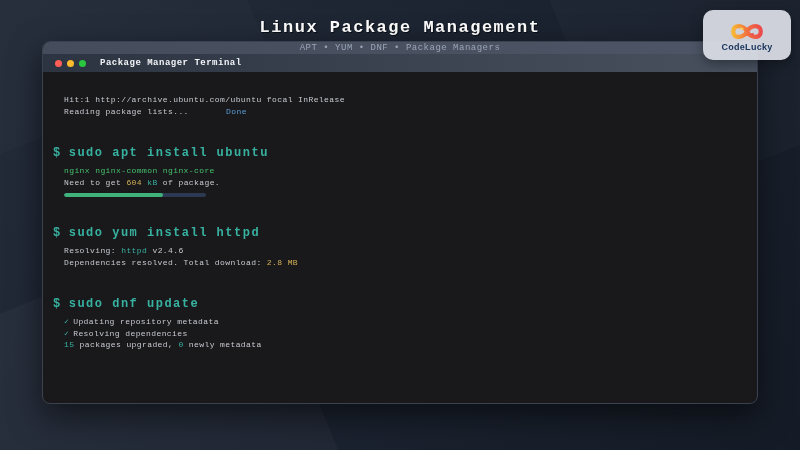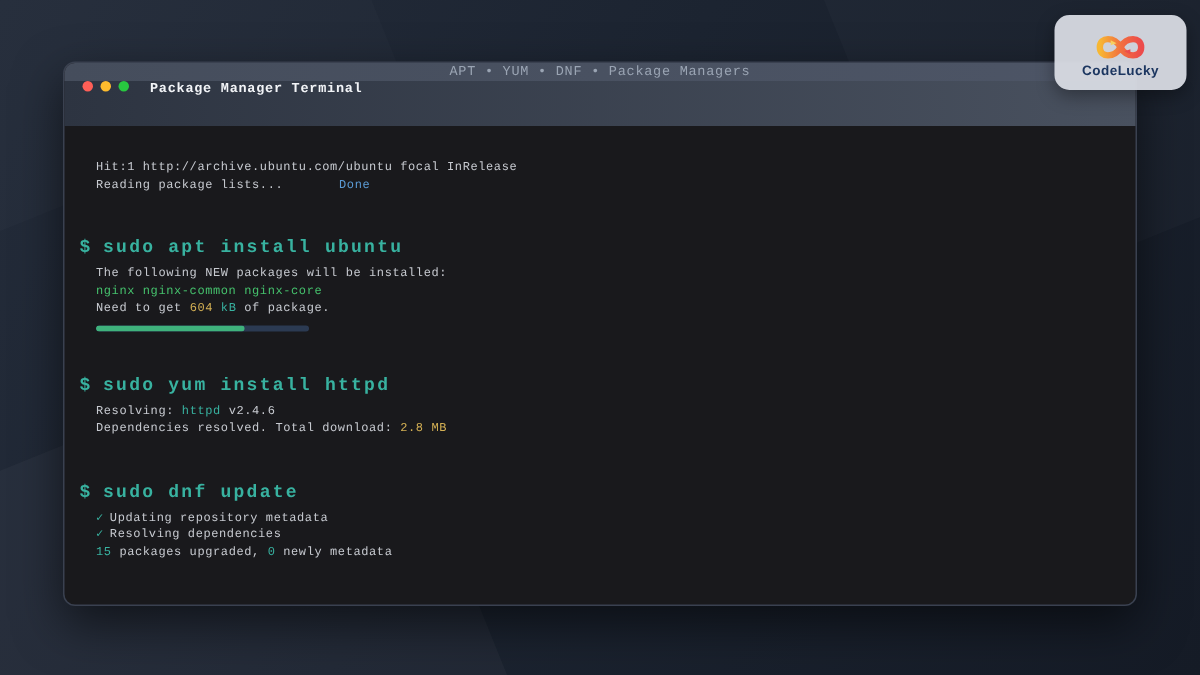--- a/index.html
+++ b/index.html
@@ -16,22 +16,22 @@
     color:#ffffff;font-size:17px;font-weight:bold;letter-spacing:1.5px;
     text-shadow:1px 1px 0 rgba(0,0,0,0.6);}
 
   
   .terminal{position:absolute;left:42px;top:41px;width:716px;height:363px;
     background:#19191c;border-radius:8px;border:1px solid #3a4150;box-sizing:border-box;
     box-shadow:0 12px 32px rgba(0,0,0,0.55);}
   .subtitle-band{height:12px;background:linear-gradient(90deg,#454d5c,#4d5566);
     border-radius:7px 7px 0 0;display:flex;align-items:center;justify-content:center;text-align:center;}
   .subtitle-band span{color:#9aa4b3;font-size:9px;letter-spacing:0.5px;line-height:12px;}
-  .titlebar{height:30px;background:linear-gradient(90deg,#2d3441,#49515f);
-    display:flex;align-items:flex-start;padding-left:12px;}
+  .titlebar{height:18px;background:linear-gradient(90deg,#2d3441,#49515f);
+    display:flex;align-items:center;padding-left:12px;}
   .dot{width:7px;height:7px;border-radius:50%;margin-right:5px;display:inline-block;}
   .term-title{color:#f2f4f7;font-size:9px;font-weight:bold;letter-spacing:0.5px;margin-left:9px;}
 
   .term-body{padding:22px 12px 0 10px;}
   .block{margin-bottom:29px;}
   .cmd{color:#38b2a0;font-size:12px;font-weight:bold;letter-spacing:1.5px;
        height:16px;line-height:14px;margin-bottom:3px;}
   .cmd .prompt{margin-right:7px;}
   .out{color:#c7cad0;font-size:8px;letter-spacing:0.4px;line-height:11.5px;
        padding-left:11px;white-space:pre;}
@@ -55,20 +55,21 @@
     font-family:"Liberation Sans",sans-serif;}
 </style>
 </head>
 <body>
 
 <div class="stage">
   <div class="bg-shape bg-shape-1"></div>
   <div class="bg-shape bg-shape-2"></div>
   <div class="bg-shape bg-shape-3"></div>
 
+  <div class="page-title">Linux Package Management</div>
 
   <div class="terminal">
     <div class="subtitle-band">
       <span>APT • YUM • DNF • Package Managers</span>
     </div>
     <div class="titlebar">
       <span class="dot" style="background-color: rgb(255, 95, 87);"></span>
       <span class="dot" style="background-color: rgb(254, 188, 46);"></span>
       <span class="dot" style="background-color: rgb(40, 200, 64);"></span>
       <span class="term-title">Package Manager Terminal</span>
@@ -76,21 +77,20 @@
 
     <div class="term-body">
 
       <div class="block">
         <div class="out">Hit:1 http://archive.ubuntu.com/ubuntu focal InRelease</div>
         <div class="out"><span>Reading package lists... </span><span class="c-blue">Done</span></div>
       </div>
 
       <div class="block">
         <div class="cmd"><span class="prompt">$</span><span>sudo apt install ubuntu</span></div>
-        <div class="out">The following NEW packages will be installed:</div>
         <div class="out c-green">nginx nginx-common nginx-core</div>
         <div class="out"><span>Need to get </span><span class="c-yellow">604</span><span class="c-teal"> kB</span><span> of package.</span></div>
         <div class="progress-track">
           <div class="progress-fill" style="width: 70%;"></div>
         </div>
       </div>
 
       <div class="block">
         <div class="cmd"><span class="prompt">$</span><span>sudo yum install httpd</span></div>
         <div class="out"><span>Resolving: </span><span class="c-teal">httpd</span><span> v2.4.6</span></div>

